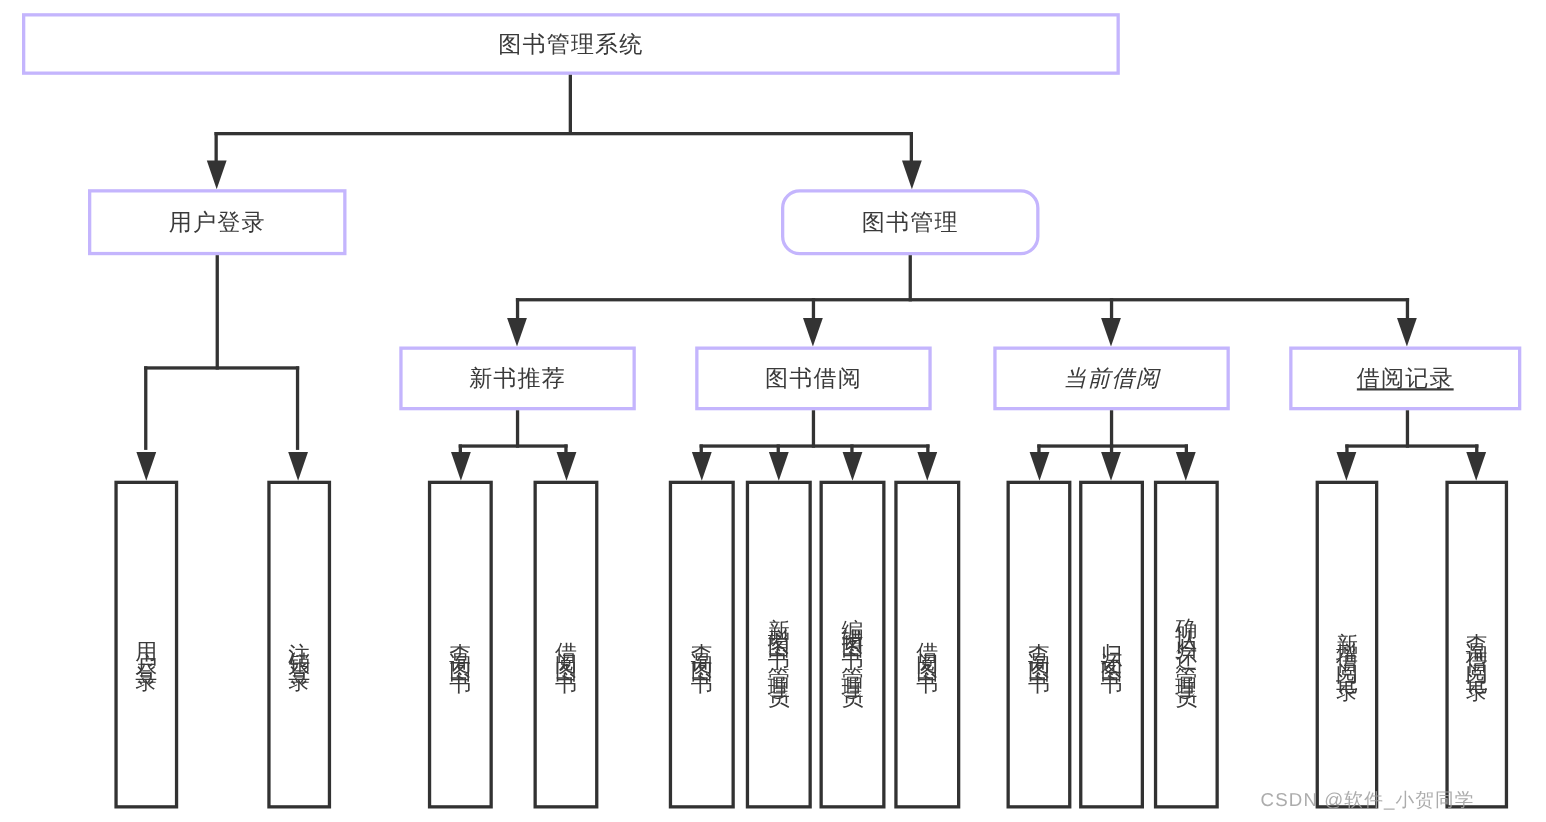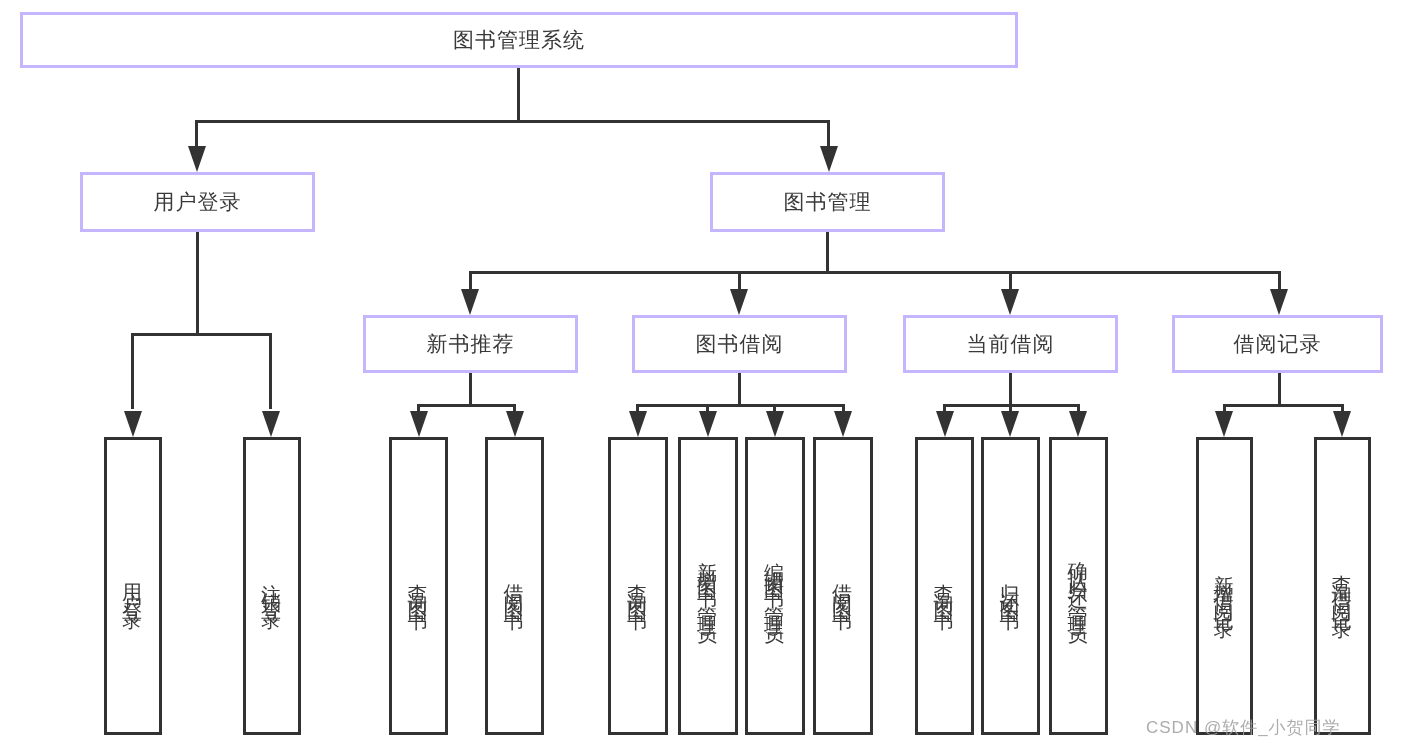--- a/index.html
+++ b/index.html
@@ -64,21 +64,21 @@
   <div class="box" style="left:20px;top:12px;width:998px;height:56px;">图书管理系统</div>
 
   <div class="vl" style="left:517px;top:68px;height:54px;"></div>
   <div class="hl" style="left:195px;top:120px;width:635px;"></div>
   <div class="vl" style="left:195px;top:120px;height:30px;"></div>
   <div class="arrow" style="left:188px;top:146px;"></div>
   <div class="vl" style="left:827px;top:120px;height:30px;"></div>
   <div class="arrow" style="left:820px;top:146px;"></div>
 
   <div class="box" style="left:80px;top:172px;width:235px;height:60px;">用户登录</div>
-  <div class="box" style="left:710px;top:172px;width:235px;height:60px;">图书管理</div>
+  <div class="box" style="left:710px;top:172px;width:235px;height:60px;border-radius:17px;">图书管理</div>
 
   <div class="vl" style="left:196px;top:232px;height:104px;"></div>
   <div class="hl" style="left:131px;top:333px;width:141px;"></div>
   <div class="vl" style="left:131px;top:333px;height:76px;"></div>
   <div class="arrow" style="left:124px;top:411px;"></div>
   <div class="vl" style="left:269px;top:333px;height:76px;"></div>
   <div class="arrow" style="left:262px;top:411px;"></div>
 
   <div class="vl" style="left:826px;top:232px;height:42px;"></div>
   <div class="hl" style="left:469px;top:271px;width:812px;"></div>
@@ -86,22 +86,22 @@
   <div class="arrow" style="left:461px;top:289px;"></div>
   <div class="vl" style="left:738px;top:271px;height:20px;"></div>
   <div class="arrow" style="left:730px;top:289px;"></div>
   <div class="vl" style="left:1009px;top:271px;height:20px;"></div>
   <div class="arrow" style="left:1001px;top:289px;"></div>
   <div class="vl" style="left:1278px;top:271px;height:20px;"></div>
   <div class="arrow" style="left:1270px;top:289px;"></div>
 
   <div class="box" style="left:632px;top:315px;width:215px;height:58px;">图书借阅</div>
   <div class="box" style="left:363px;top:315px;width:215px;height:58px;">新书推荐</div>
-  <div class="box" style="left:903px;top:315px;width:215px;height:58px;">当前借阅</div>
-  <div class="box" style="left:1172px;top:315px;width:211px;height:58px;">借阅记录</div>
+  <div class="box" style="left:903px;top:315px;width:215px;height:58px;font-style:italic;">当前借阅</div>
+  <div class="box" style="left:1172px;top:315px;width:211px;height:58px;text-decoration:underline;">借阅记录</div>
 
   <div class="vl" style="left:469px;top:373px;height:34px;"></div>
   <div class="hl" style="left:417px;top:404px;width:99px;"></div>
   <div class="vl" style="left:417px;top:404px;height:10px;"></div>
   <div class="arrow" style="left:410px;top:411px;"></div>
   <div class="vl" style="left:513px;top:404px;height:10px;"></div>
   <div class="arrow" style="left:506px;top:411px;"></div>
 
   <div class="vl" style="left:738px;top:373px;height:34px;"></div>
   <div class="hl" style="left:636px;top:404px;width:209px;"></div>

